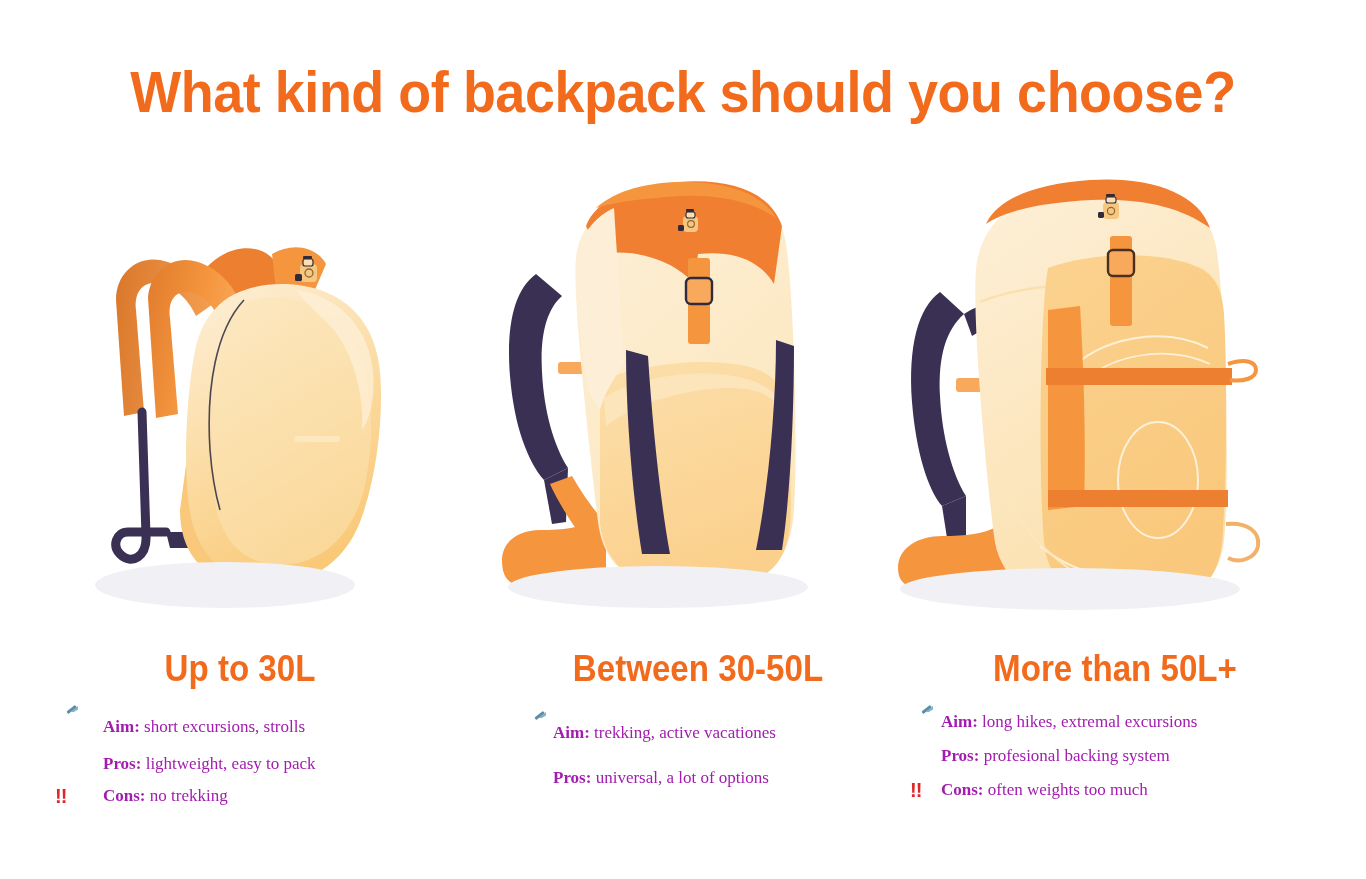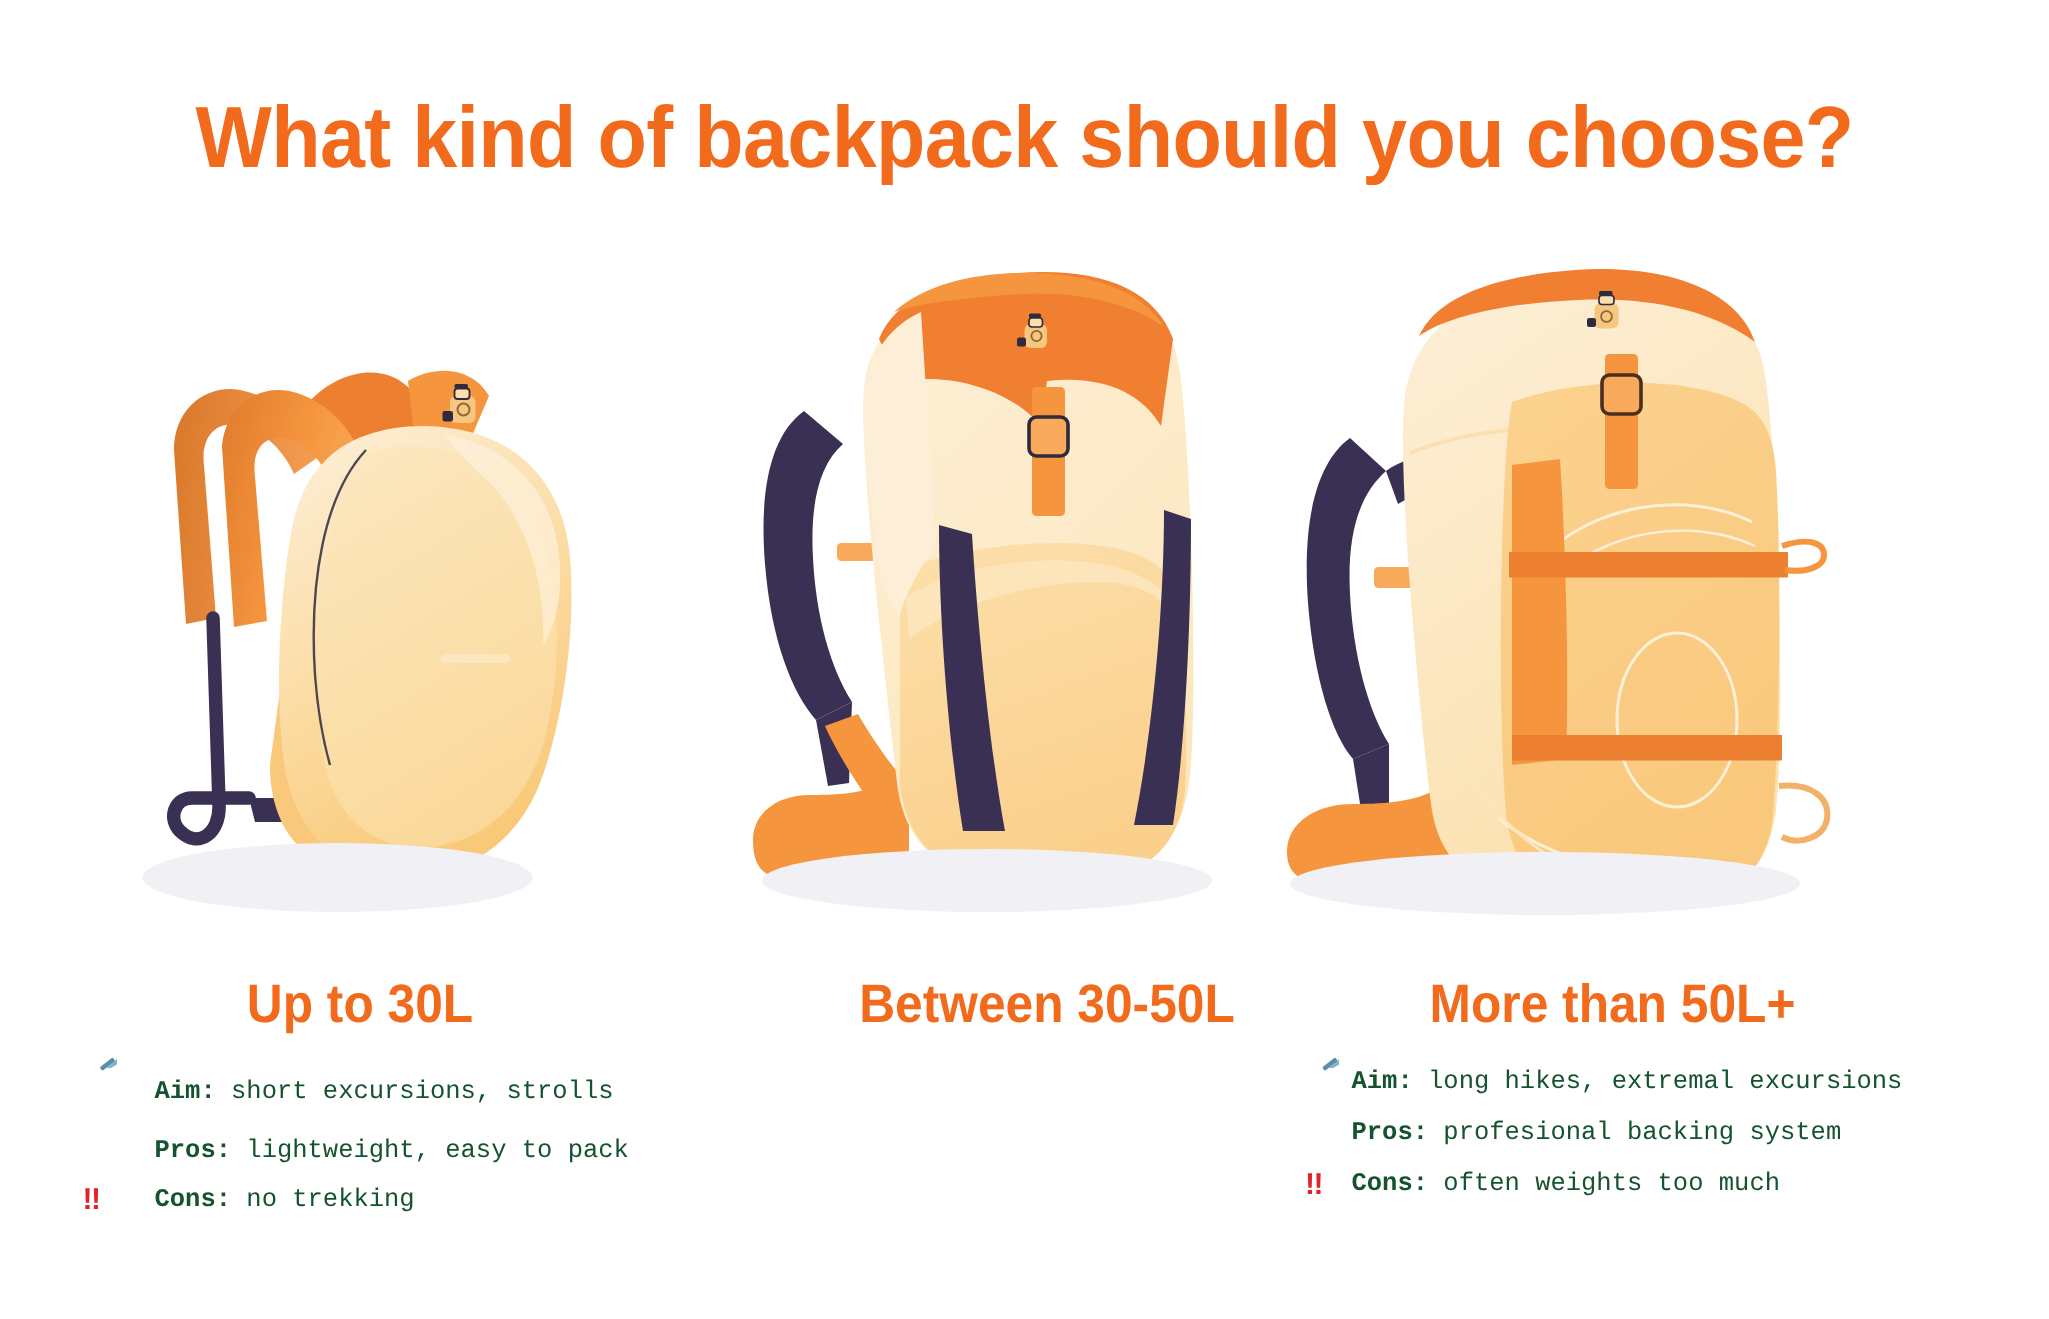--- a/index.html
+++ b/index.html
@@ -23,21 +23,21 @@
     color:#F26B1D;
     font-family:"Liberation Sans Narrow","Liberation Sans","DejaVu Sans Condensed",sans-serif;
     transform:scaleX(0.93);
     white-space:nowrap;
   }
 
   
   .col{position:absolute;top:150px;height:700px;}
   .col-1{left:20px;width:440px;}
   .col-2{left:488px;width:420px;}
-  .col-3{left:840px;width:470px;}
+  .col-3{left:880px;width:470px;}
 
   .art{position:relative;width:100%;height:480px;}
 
   .heading{
     position:absolute;
     font-size:36px;
     font-weight:bold;
     color:#F26B1D;
     font-family:"Liberation Sans Narrow","Liberation Sans","DejaVu Sans Condensed",sans-serif;
     transform:scaleX(0.92);
@@ -66,22 +66,22 @@
     width:22px;height:22px;
     position:relative;
     flex:0 0 auto;
   }
   .b1 .bicon{margin-right:26px;}
   .b2 .bicon{margin-right:8px;}
   .b3 .bicon{margin-right:9px;}
 
   .btext{
     font-size:17px;
-    color:#14532d;
-    font-family:Liberation Mono, monospace;
+    color:#a21caf;
+    font-family:Liberation Serif, serif;
     line-height:1;
   }
   .blabel{font-weight:bold;}
 
   
   .ico-target{width:20px;height:20px;border-radius:50%;
     background:
       radial-gradient(circle at 50% 50%, #ffffff 0 2.0px, #d32a2a 2.0px 4.0px, #ffffff 4.0px 5.6px, #d32a2a 5.6px 7.4px, #ffffff 7.4px 8.4px, #c42020 8.4px 10px);
     position:relative;top:3px;
   }
@@ -276,20 +276,30 @@
           <rect x="8" y="8" width="9" height="6" rx="2" fill="#FBDFAE" stroke="#2f2b3d" stroke-width="1.1"></rect>
           <circle cx="13" cy="20" r="3.4" fill="none" stroke="#8a6a34" stroke-width="1.2"></circle>
           <rect x="0" y="21" width="6" height="6" rx="1.4" fill="#2f2b3d"></rect>
           <rect x="8" y="5" width="8" height="3" rx="1" fill="#2f2b3d"></rect>
         </g>
       </svg>
     </div>
 
     <div class="heading h2">Between 30-50L</div>
 
+    <div class="bullets b2">
+      <div class="bullet">
+        <span class="bicon"><span class="ico-target"></span></span>
+        <span class="btext"><span class="blabel">Aim:</span><span> trekking, active vacationes</span></span>
+      </div>
+      <div class="bullet">
+        <span class="bicon"><span class="ico-check"></span></span>
+        <span class="btext"><span class="blabel">Pros:</span><span> universal, a lot of options</span></span>
+      </div>
+    </div>
   </div>
 
   <div class="col col-3">
 
     <div class="art">
       <div class="shadow" style="left:20px;top:418px;width:340px;height:42px;"></div>
       <svg width="470" height="480" viewBox="0 0 470 480">
         <defs>
           <linearGradient id="g3body" x1="0.1" y1="0" x2="0.5" y2="1">
             <stop offset="0%" stop-color="#FDEFD7"></stop>

